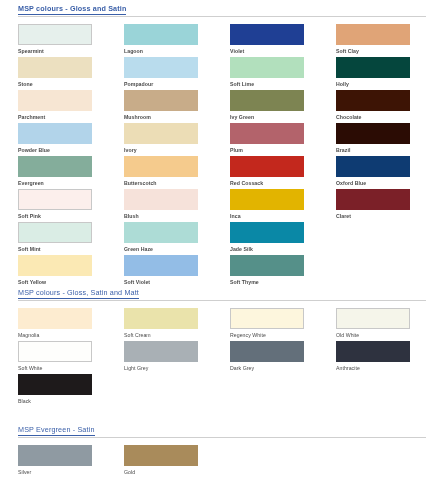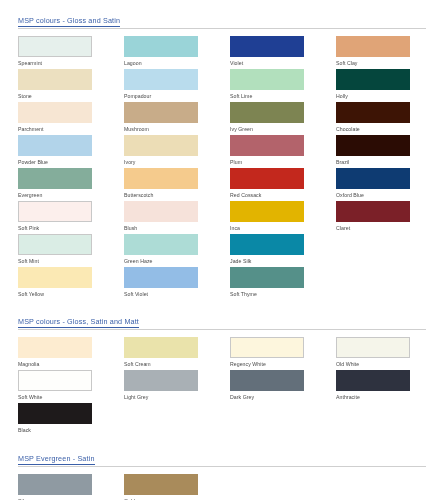--- a/index.html
+++ b/index.html
@@ -62,22 +62,22 @@
     border: 1px solid #c8c8c8;
   }
   .swatch-label {
     font-size: 5.2px;
     line-height: 9px;
     color: #4a4a4a;
     padding-top: 1.5px;
     white-space: nowrap;
     letter-spacing: 0.05px;
   }
-  .sec-gloss { margin-top: 16px; }
-  .sec-matt  { margin-top: 17px; }
+  .sec-gloss { margin-top: 4px; font-weight: bold; }
+  .sec-matt  { }
   .sec-metal { margin-top: 18px; }
 </style>
 </head>
 <body>
 
 <div class="page">
 
   <div class="section sec-gloss">
     <div class="section-header">
       <span class="hdr-text">MSP colours - Gloss and Satin</span>

